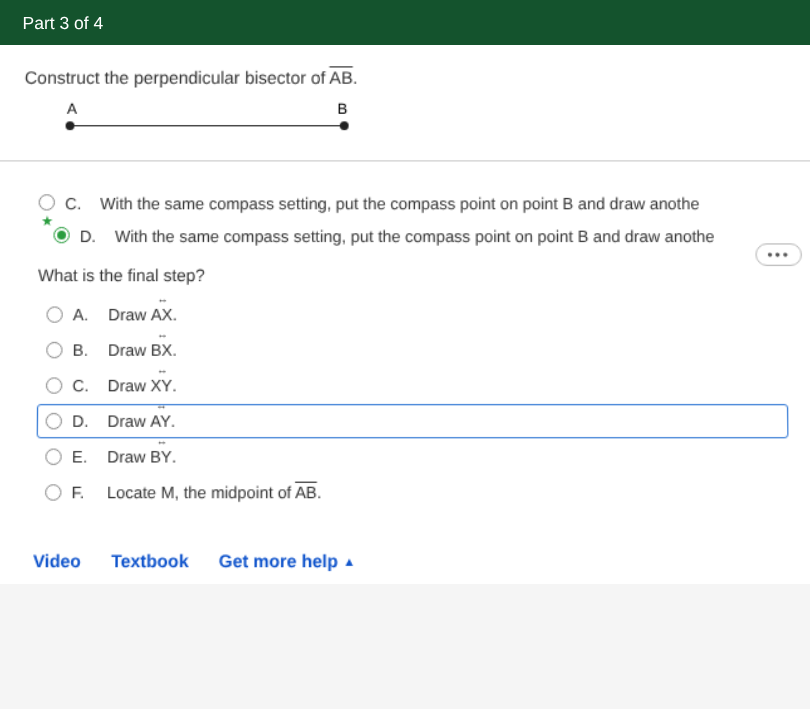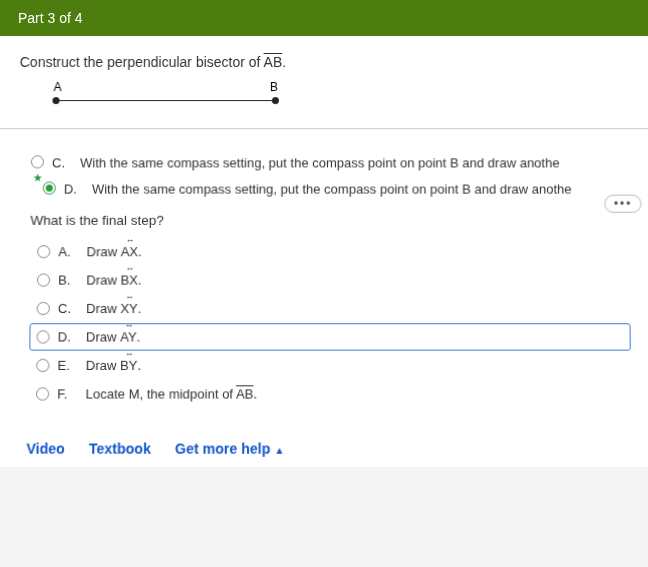--- a/index.html
+++ b/index.html
@@ -5,21 +5,21 @@
 * { box-sizing: border-box; margin: 0; padding: 0; }
 body {
   font-family: Arial, Helvetica, sans-serif;
   background: #f5f5f5;
   width: 648px;
   height: 567px;
   overflow: hidden;
   position: relative;
 }
 .header {
-  background: #4d7c0f;
+  background: #14532d;
   color: #fff;
   padding: 10px 18px;
   font-size: 14px;
   position: relative;
   box-shadow: 0 2px 4px rgba(0,0,0,0.15);
 }
 .content {
   background: #fff;
   margin: 0;
   padding: 18px 20px 10px 20px;

